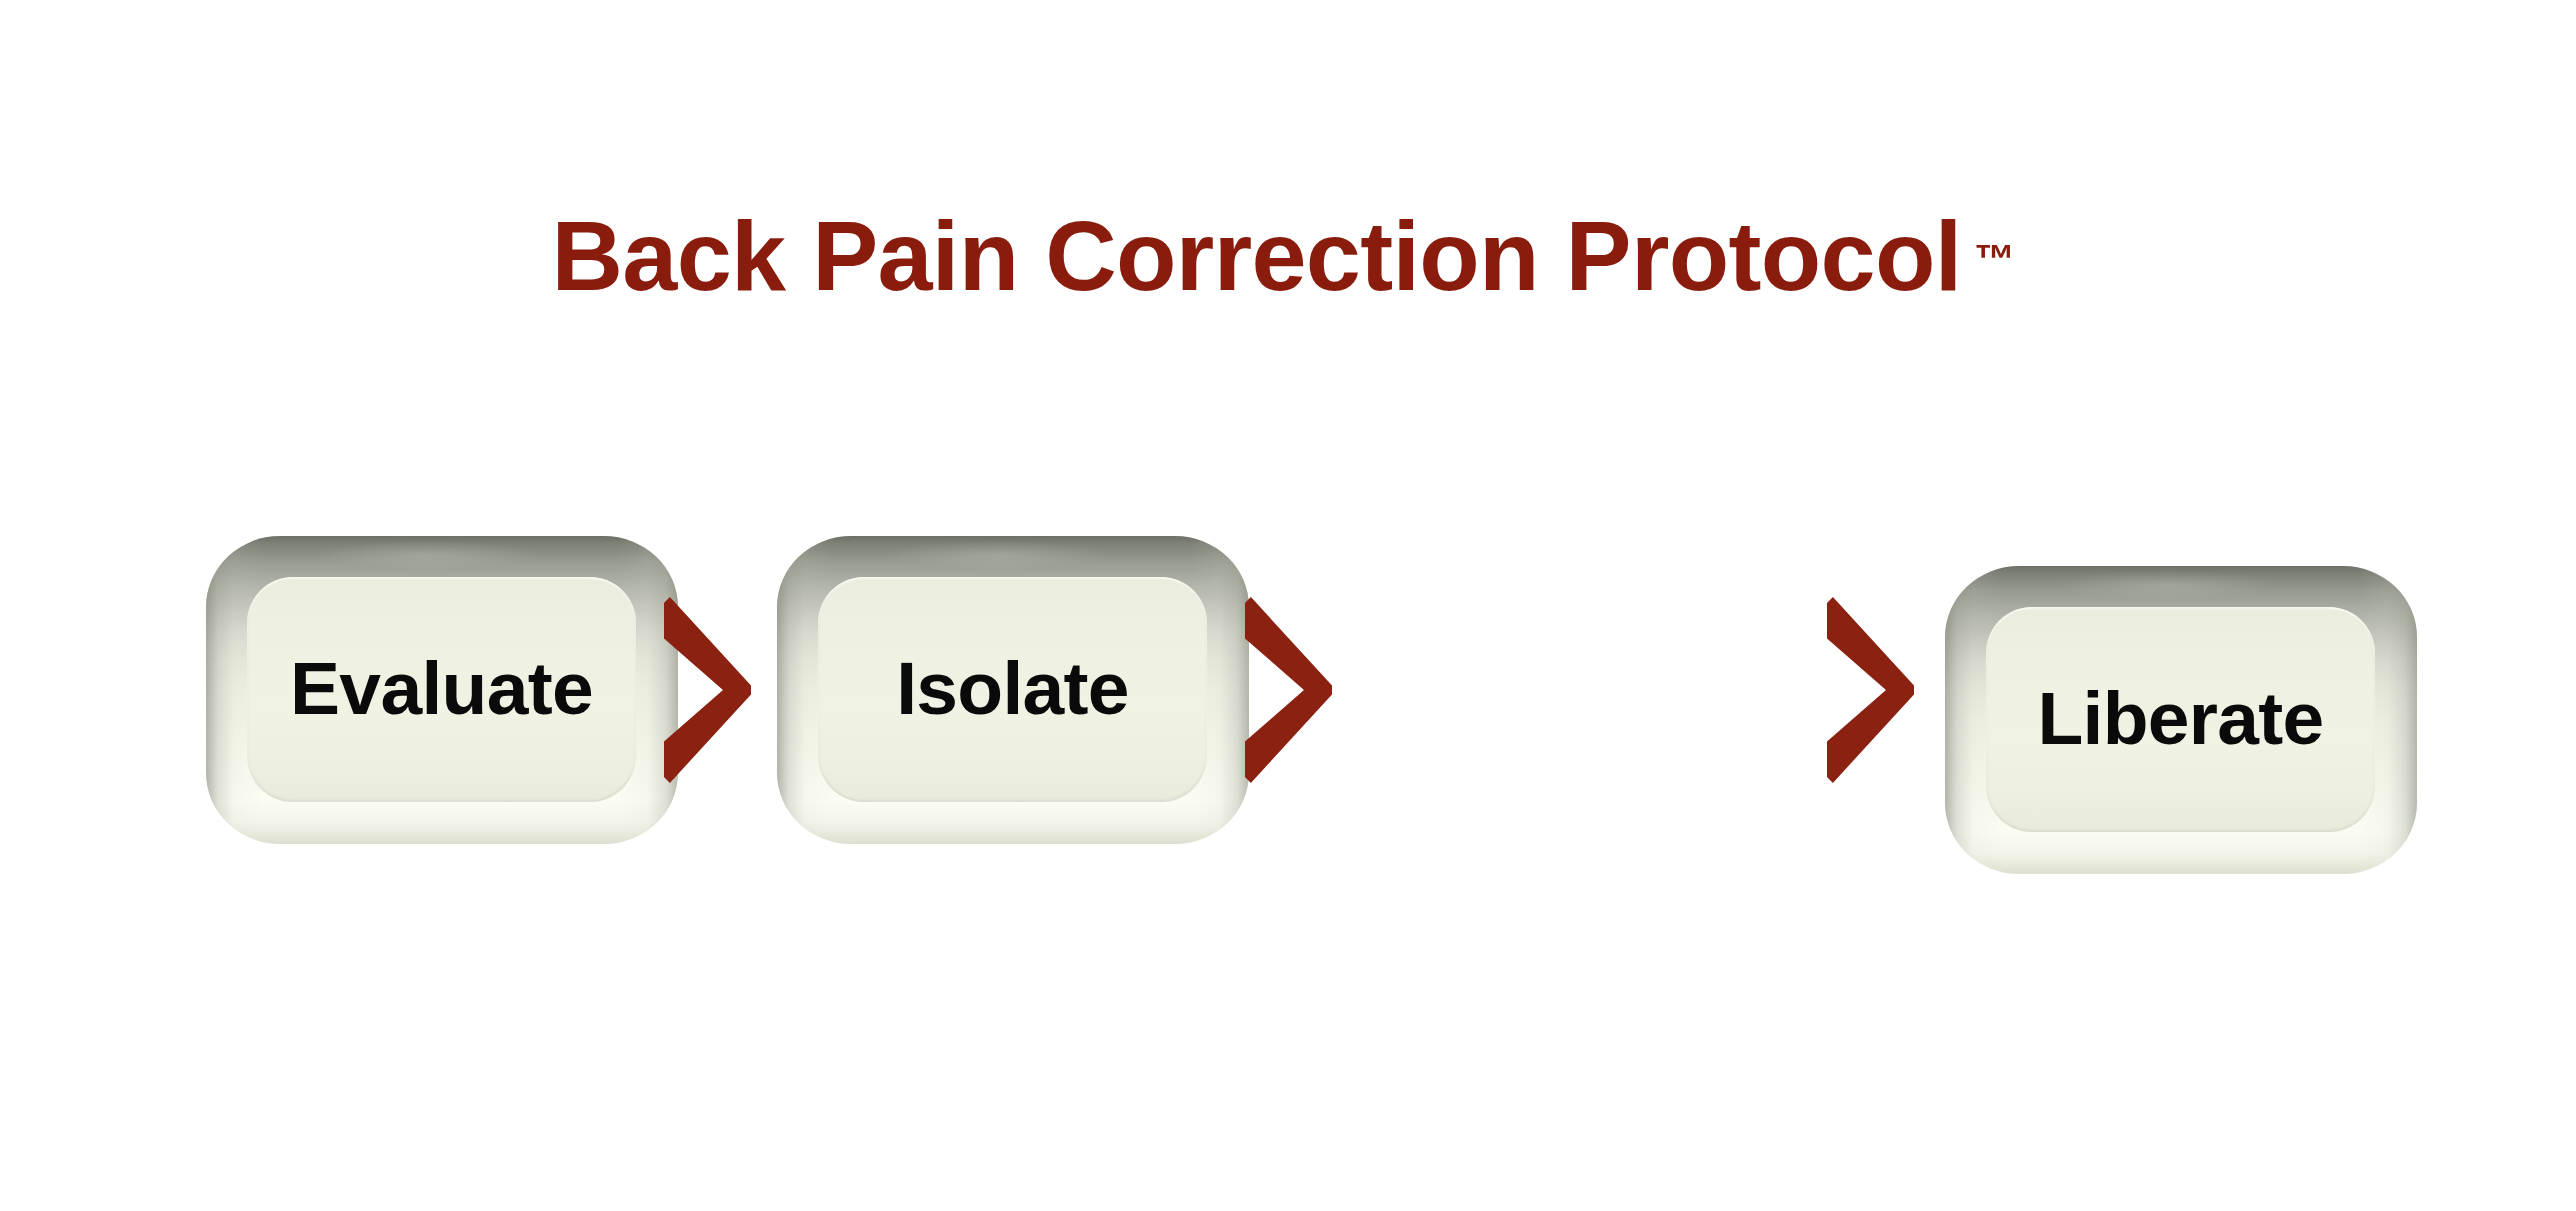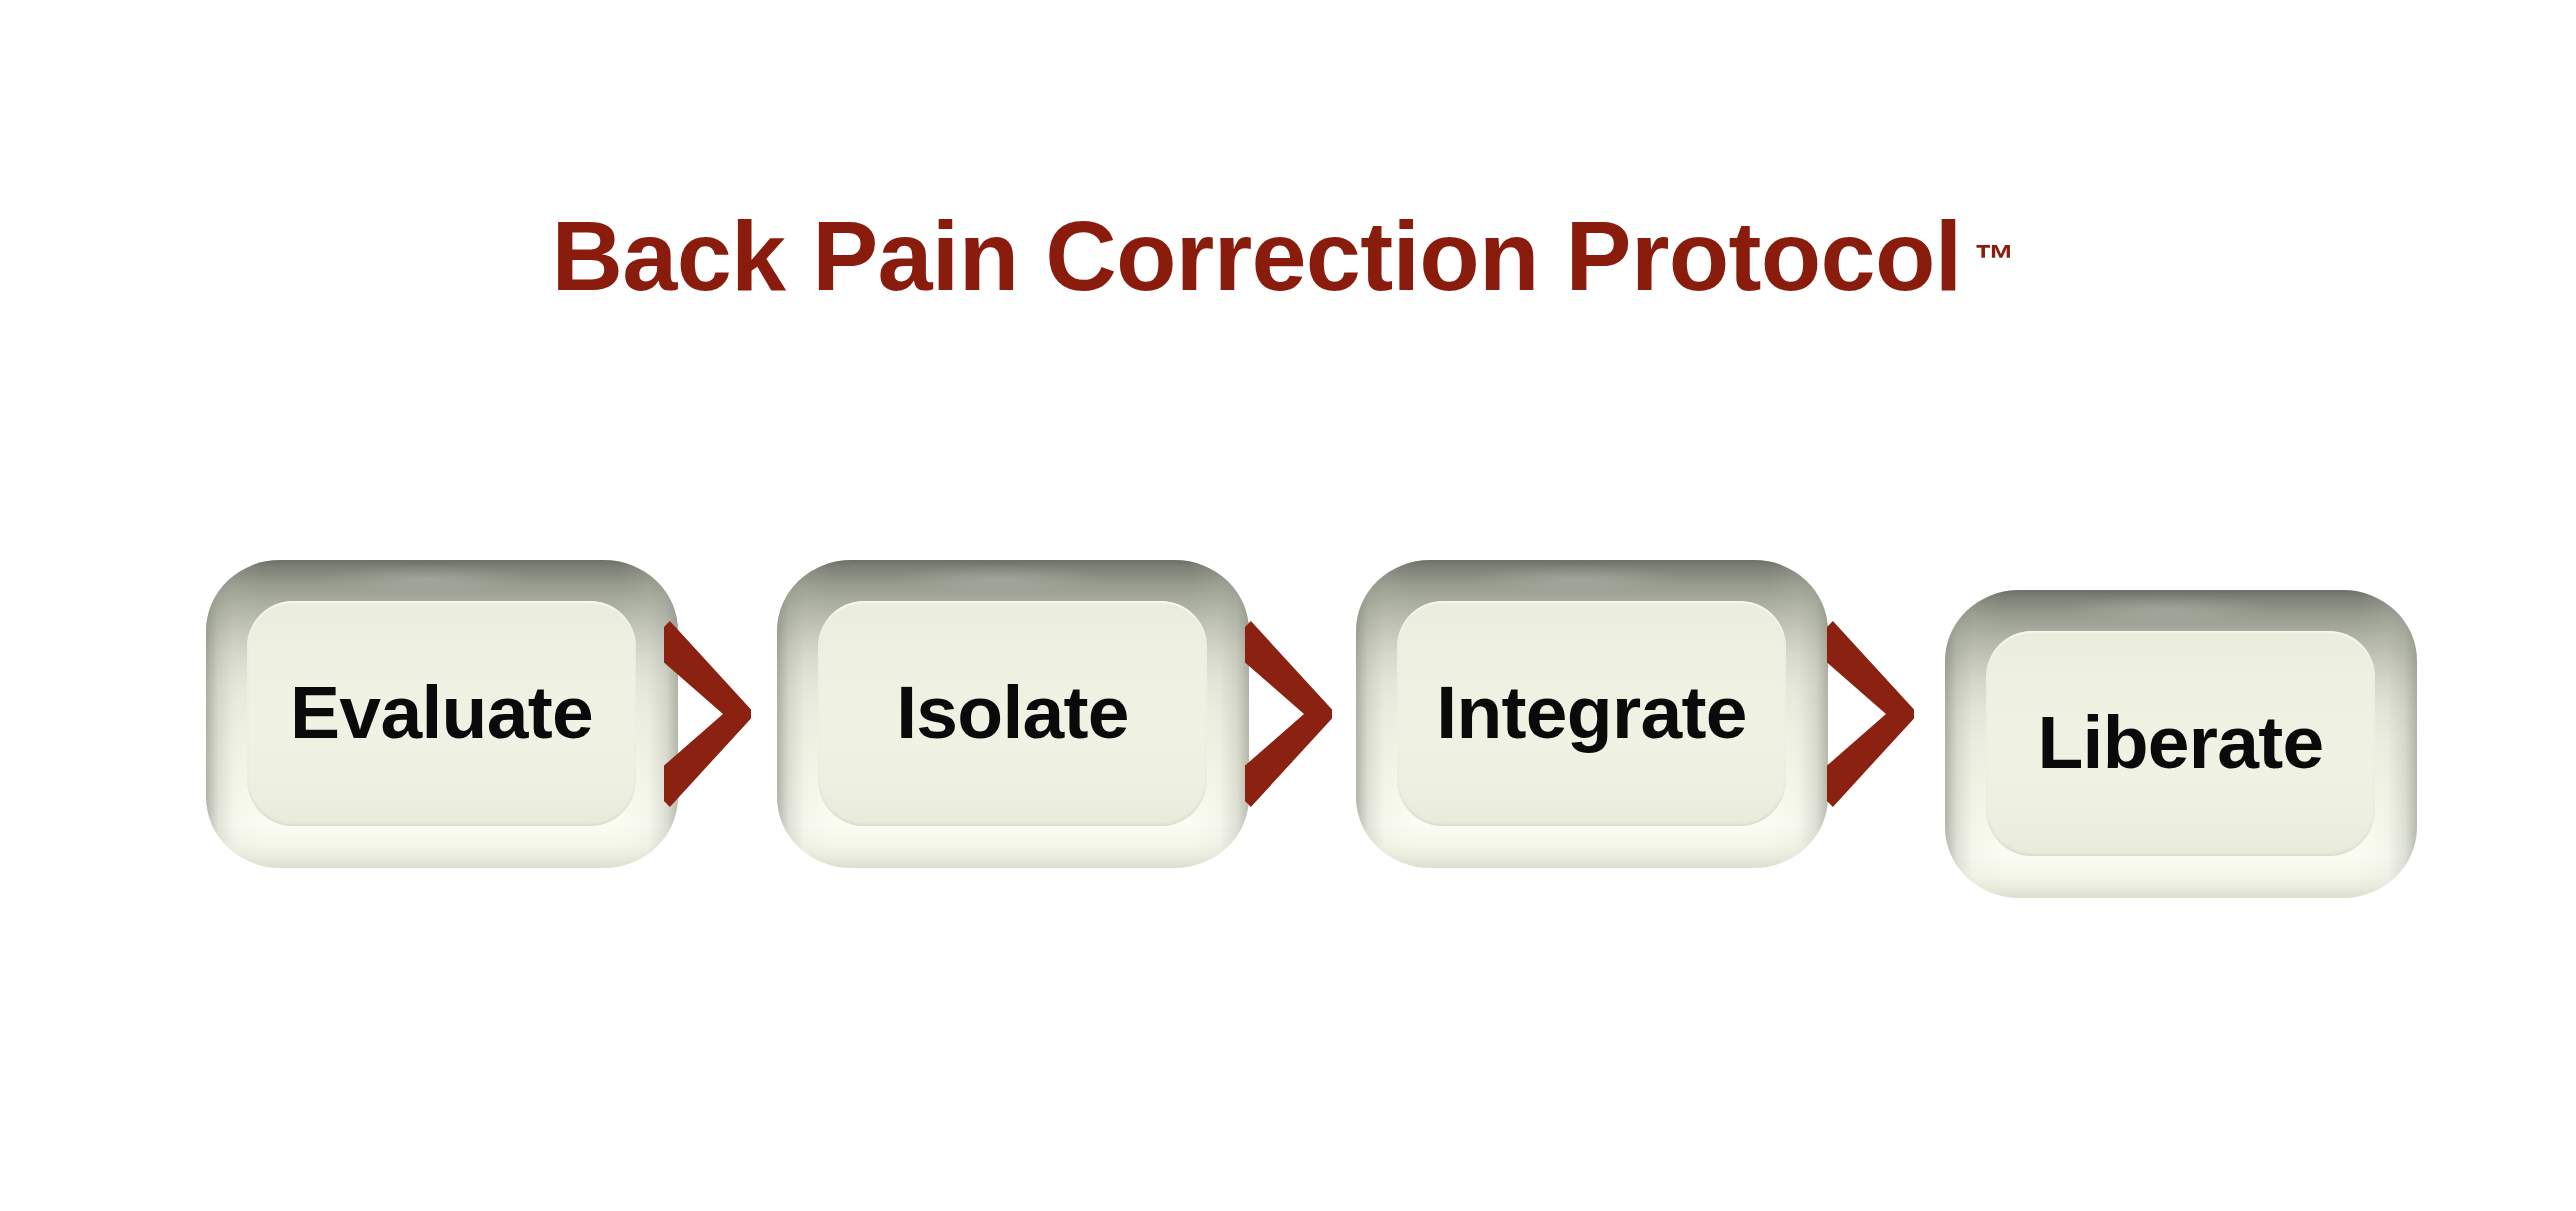--- a/index.html
+++ b/index.html
@@ -52,21 +52,21 @@
     position: relative;
     top: -11.8px;
     left: 1.5px;
     letter-spacing: 0;
   }
 
   
   #flow-row {
     position: absolute;
     left: 0;
-    top: 560px;
+    top: 536px;
     width: 2516px;
     height: 308px;
   }
 
   
   .pill {
     position: absolute;
     top: 0;
     width: 472px;
     height: 308px;
@@ -199,25 +199,20 @@
         <span class="pill-label">Isolate</span>
       </div>
     </div>
 
     <div class="chevron" style="left:1245px;">
       <svg viewBox="0 0 118 252" xmlns="http://www.w3.org/2000/svg">
         <polygon points="8,0 118,120 118,132 8,252 0,244 0,196 80,126 0,56 0,8" fill="#8b2111"></polygon>
       </svg>
     </div>
 
-    <div class="pill" style="left:1356px;">
-      <div class="pill-inner">
-        <span class="pill-label">Integrate</span>
-      </div>
-    </div>
 
     <div class="chevron" style="left:1827px;">
       <svg viewBox="0 0 118 252" xmlns="http://www.w3.org/2000/svg">
         <polygon points="8,0 118,120 118,132 8,252 0,244 0,196 80,126 0,56 0,8" fill="#8b2111"></polygon>
       </svg>
     </div>
 
     <div class="pill" style="left:1945px;margin-top:30px;">
       <div class="pill-inner">
         <span class="pill-label">Liberate</span>

